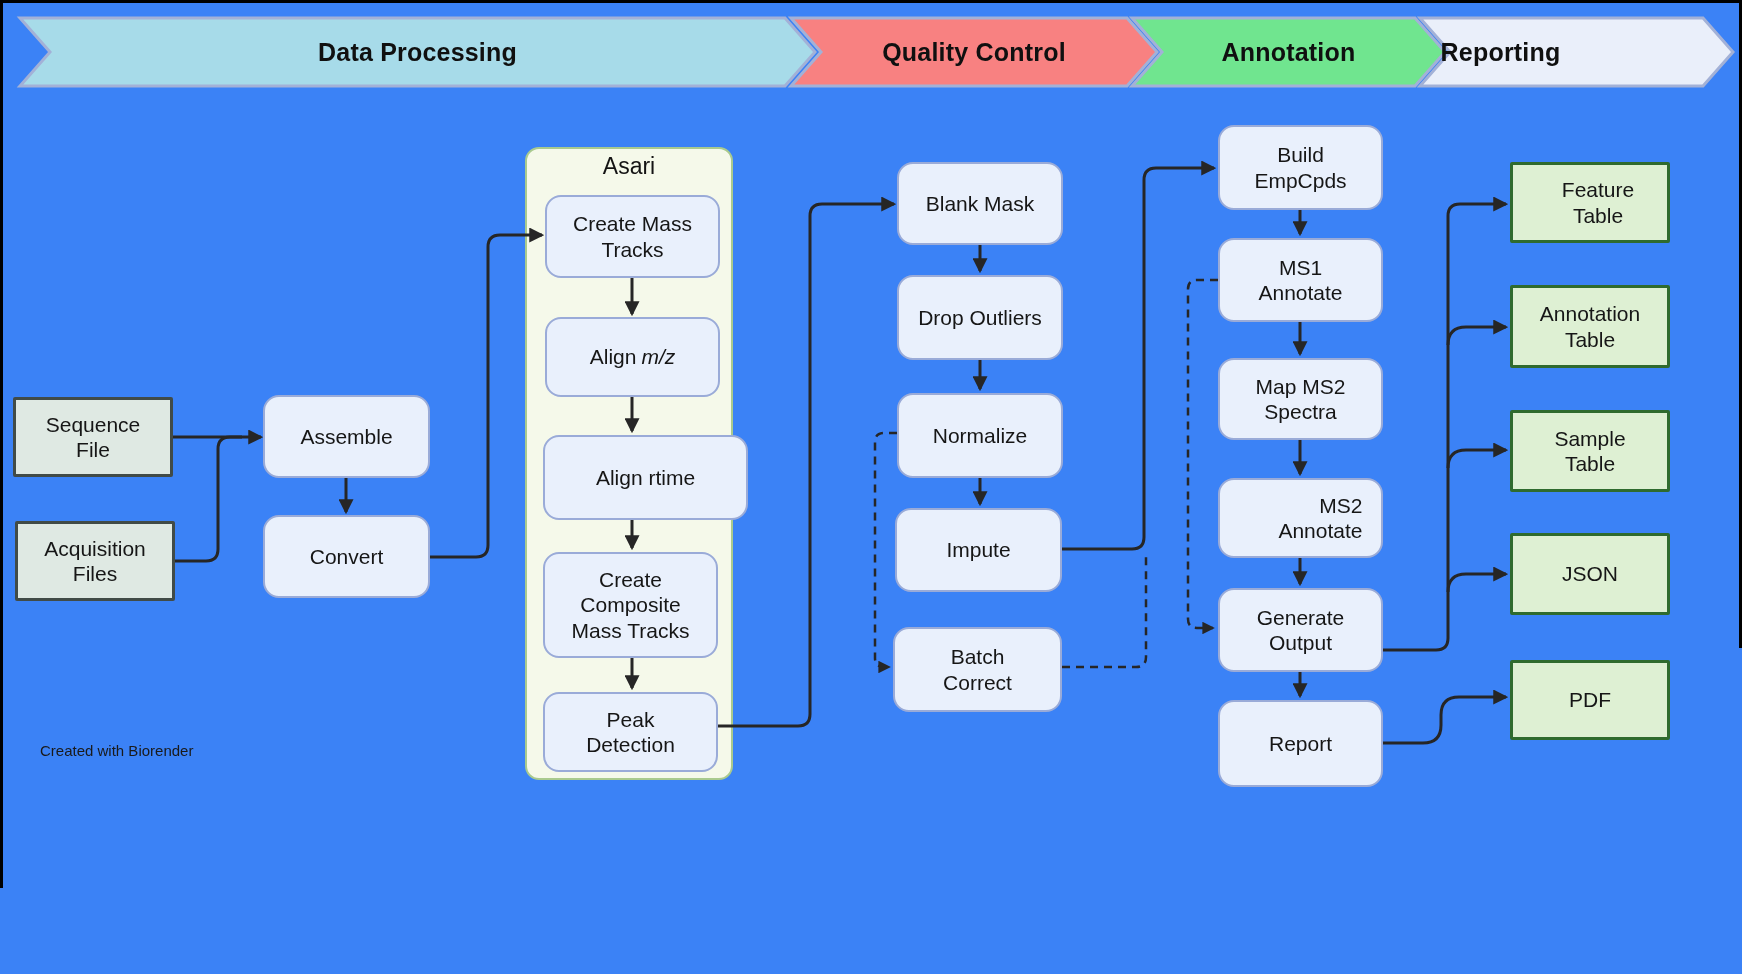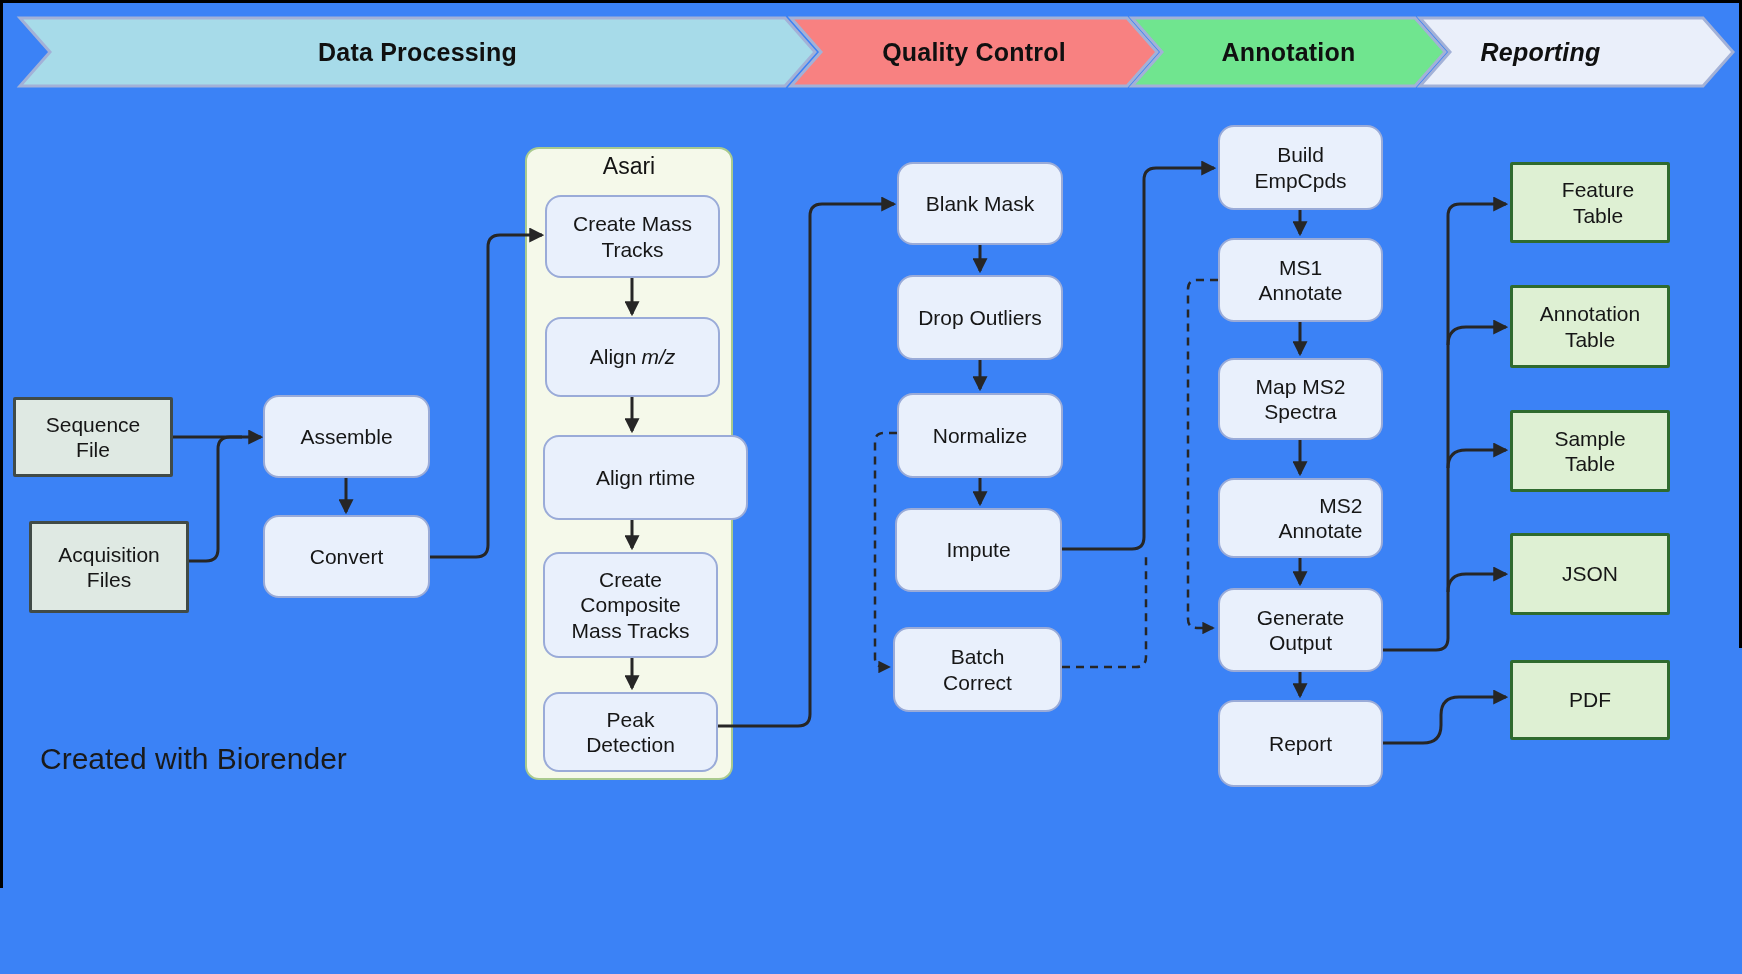--- a/index.html
+++ b/index.html
@@ -32,21 +32,21 @@
   .node.input{background:var(--input_fill);border:3px solid var(--input_border);border-radius:2px;}
   .node.output{background:var(--output_fill);border:3px solid var(--output_border);border-radius:2px;}
   #asari-container{
     position:absolute;left:525px;top:147px;width:208px;height:633px;box-sizing:border-box;
     background:var(--asari_fill);border:2.5px solid var(--asari_border);border-radius:14px;
   }
   #asari-title{
     position:absolute;left:525px;top:153px;width:208px;text-align:center;font-size:23px;color:#141414;
   }
   .ital{font-style:italic;margin-left:5px;}
-  #credit{position:absolute;left:40px;top:742px;font-size:30px;color:#1a1a1a;}
+  #credit{position:absolute;left:40px;top:742px;font-size:15px;color:#1a1a1a;}
 </style>
 </head>
 <body>
 
 <div id="canvas">
 
   <div id="asari-container"></div>
 
   <svg width="1742" height="974" viewBox="0 0 1742 974">
     <defs>
@@ -85,28 +85,28 @@
     <path class="arrow" marker-end="url(#ah)" d="M 1383 743 H 1423 Q 1441 743 1441 725 V 715 Q 1441 697 1459 697 H 1506"></path>
 
     <path class="arrow dashed" marker-end="url(#ah)" d="M 897 433 H 884 Q 875 433 875 442 V 658 Q 875 667 884 667 H 889"></path>
     <path class="arrow dashed" d="M 1062 667 H 1136 Q 1146 667 1146 657 V 552"></path>
     <path class="arrow dashed" marker-end="url(#ah)" d="M 1218 280 H 1197 Q 1188 280 1188 289 V 619 Q 1188 628 1197 628 H 1213"></path>
   </svg>
 
   <div class="banner-label" style="left:50px;width:735px;">Data Processing</div>
   <div class="banner-label" style="left:821px;width:306px;">Quality Control</div>
   <div class="banner-label" style="left:1162px;width:253px;">Annotation</div>
-  <div class="banner-label" style="left:1414px;width:253px;font-style:italic;">Reporting</div>
+  <div class="banner-label" style="left:1374px;width:253px;">Reporting</div>
 
   <div id="asari-title">Asari</div>
 
   <div class="node input" style="left:13px;top:397px;width:160px;height:80px;">
     <span class="lbl">Sequence File</span>
   </div>
-  <div class="node input" style="left:29px;top:521px;width:160px;height:92px;">
+  <div class="node input" style="left:15px;top:521px;width:160px;height:80px;">
     <span class="lbl">Acquisition Files</span>
   </div>
 
   <div class="node process" style="left:263px;top:395px;width:167px;height:83px;">
     <span class="lbl">Assemble</span>
   </div>
   <div class="node process" style="left:263px;top:515px;width:167px;height:83px;">
     <span class="lbl">Convert</span>
   </div>
 

